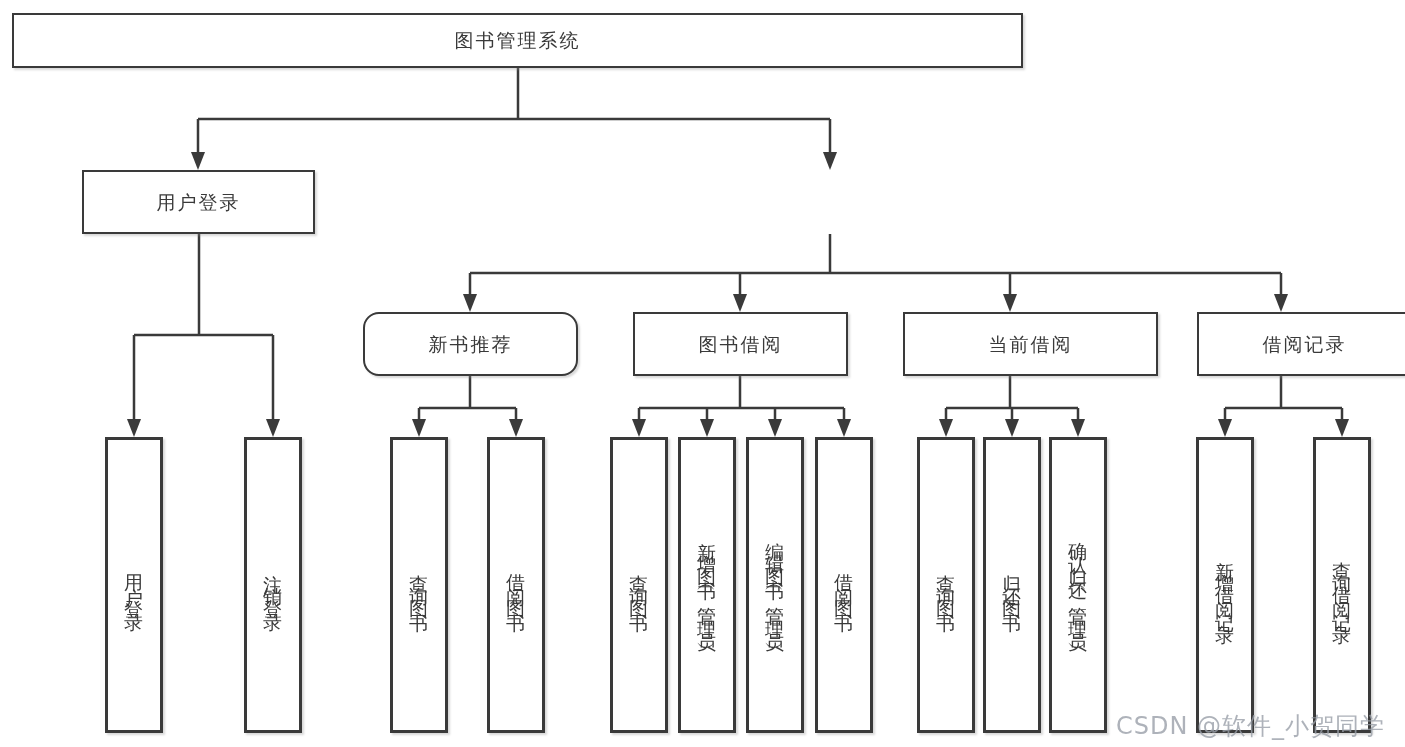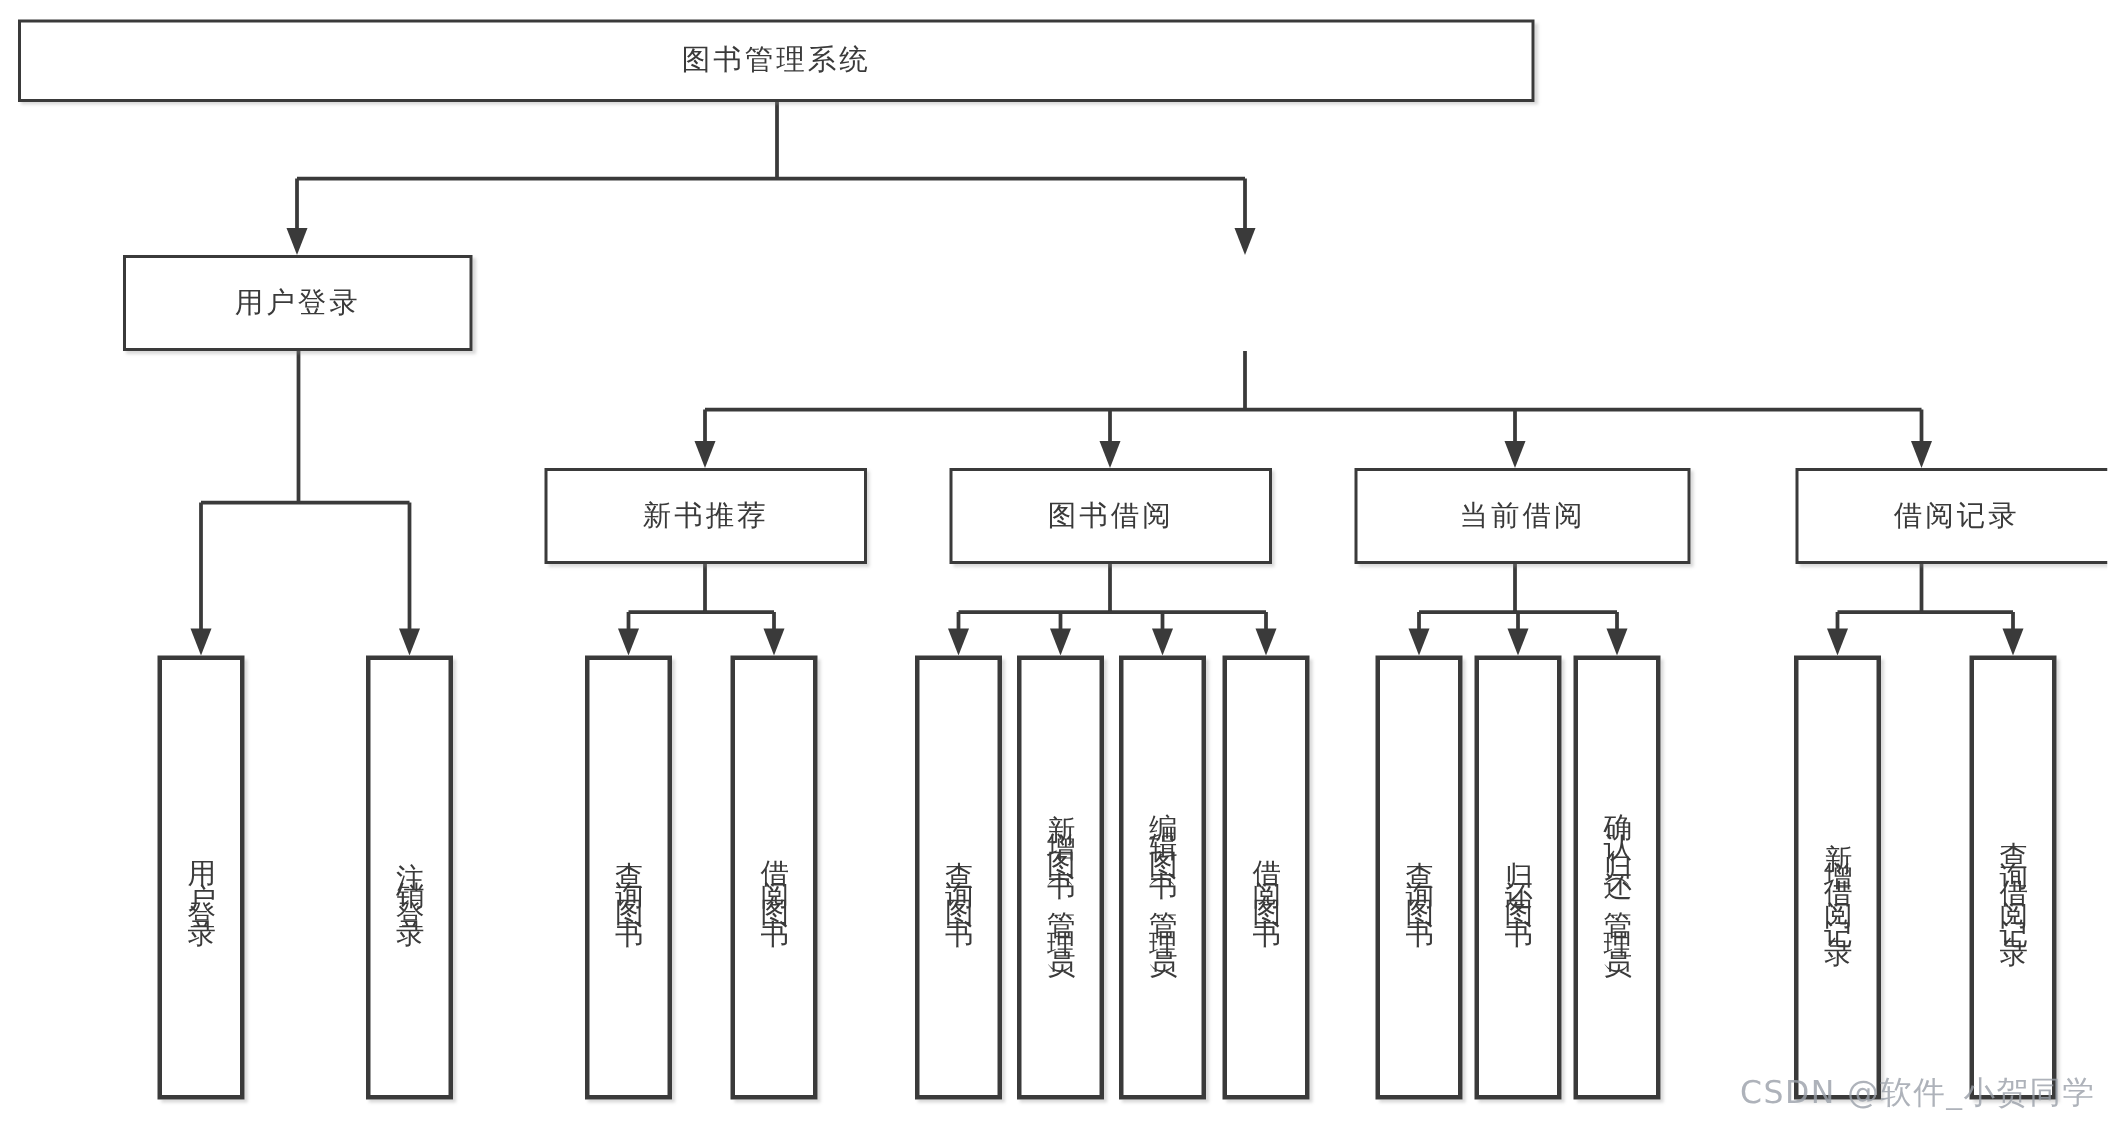--- a/index.html
+++ b/index.html
@@ -49,23 +49,23 @@
   .vnode .lbl {
     writing-mode: vertical-rl;
     text-orientation: mixed;
     letter-spacing: 13px;
     white-space: normal;
     line-height: 1;
   }
 
   .watermark {
     position: absolute;
-    right: 8px;
+    right: 20px;
     bottom: 5px;
-    font-size: 21px;
+    font-size: 24px;
     letter-spacing: 1px;
     color: var(--watermark, #9aa0a9);
     opacity: 0.8;
     z-index: 5;
     white-space: nowrap;
   }
 </style>
 </head>
 <body style="--line: #3a3a3a; --text: #3a3a3a; --box-bg: #ffffff; --watermark: #9aa0a9;">
 
@@ -115,27 +115,27 @@
   </svg>
 
   <div class="node" style="left:12px; top:13px; width:1011px; height:55px;">
     <span class="lbl">图书管理系统</span>
   </div>
 
   <div class="node" style="left:82px; top:170px; width:233px; height:64px;">
     <span class="lbl">用户登录</span>
   </div>
 
-  <div class="node" style="left:363px; top:312px; width:215px; height:64px;">
+  <div class="node" style="left:363px; top:312px; width:215px; height:64px;border-radius:16px;">
     <span class="lbl">新书推荐</span>
   </div>
   <div class="node" style="left:633px; top:312px; width:215px; height:64px;">
     <span class="lbl">图书借阅</span>
   </div>
-  <div class="node" style="left:903px; top:312px; width:224px; height:64px;">
+  <div class="node" style="left:903px; top:312px; width:255px; height:64px;">
     <span class="lbl">当前借阅</span>
   </div>
   <div class="node" style="left:1173px; top:312px; width:215px; height:64px;margin-left:24px;">
     <span class="lbl">借阅记录</span>
   </div>
 
   <div class="node vnode" style="left:105px; top:437px; width:58px; height:296px;">
     <span class="lbl">用户登录</span>
   </div>
   <div class="node vnode" style="left:244px; top:437px; width:58px; height:296px;">

